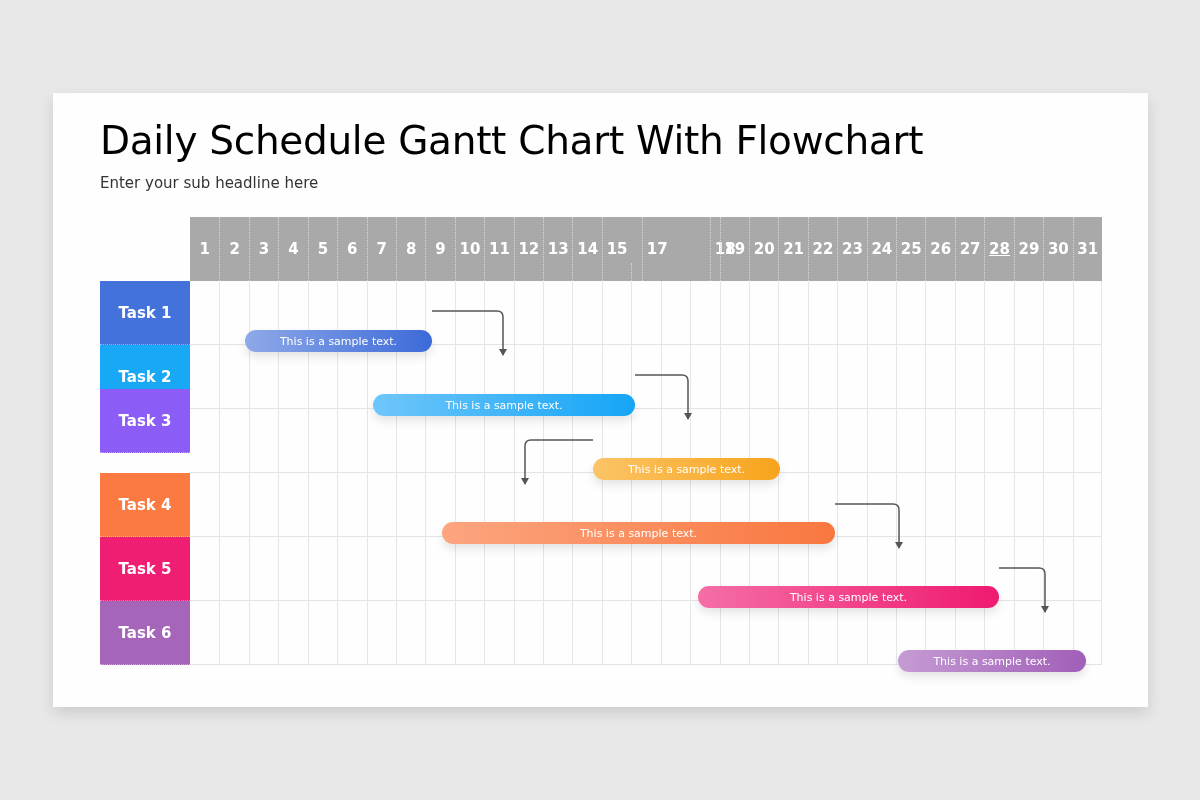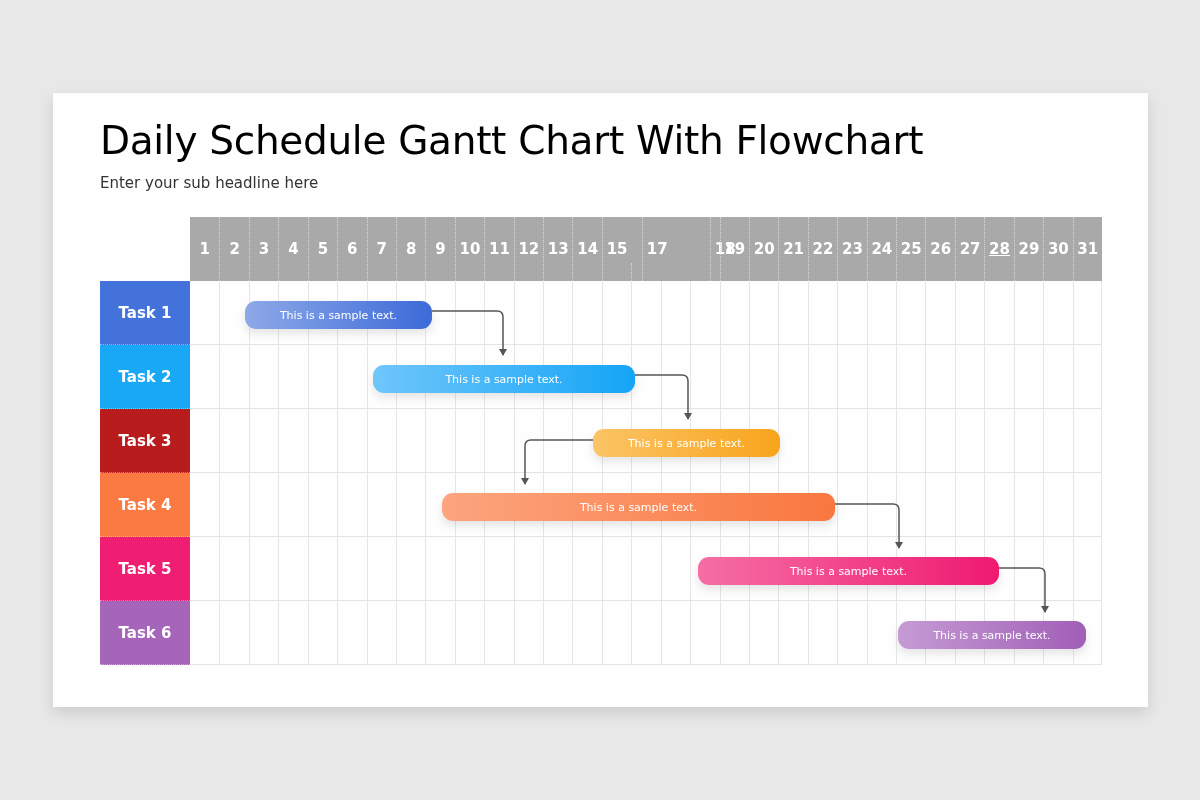--- a/index.html
+++ b/index.html
@@ -7,21 +7,21 @@
   .slide { position:absolute; left:53px; top:93px; width:1095px; height:614px; background:#fefefe; box-shadow:0 6px 14px rgba(0,0,0,0.12); }
   .title { position:absolute; left:100px; top:118px; font-size:39px; color:#000000; font-family:"DejaVu Sans", sans-serif; font-weight:normal; letter-spacing:-0.3px; white-space:nowrap; }
   .subtitle { position:absolute; left:100px; top:174px; font-size:15px; color:#333; font-family:"DejaVu Sans", sans-serif; white-space:nowrap; }
   .header { position:absolute; left:190px; top:217px; width:912px; height:64px; background:#a9a9a9; }
   .hcell { position:absolute; top:0; height:64px; display:flex; align-items:center; justify-content:center; color:#fff; font-weight:bold; font-size:15px; border-left:1px dotted #d8d8d8; box-sizing:border-box; font-family:"DejaVu Sans", sans-serif; }
   .hcell:first-child { border-left:none; }
   .grid { position:absolute; left:190px; top:281px; width:912px; height:384px; }
   .vline { position:absolute; top:0; width:1px; height:384px; background:#e6e6e6; }
   .hline { position:absolute; left:0; width:912px; height:1px; background:#e4e4e4; }
   .task { position:absolute; left:100px; width:90px; height:64px; display:flex; align-items:center; justify-content:center; color:#fff; font-weight:bold; font-size:15px; font-family:"DejaVu Sans", sans-serif; box-sizing:border-box; border-bottom:1px dotted rgba(255,255,255,0.45); }
-  .bar { position:absolute; height:28px; border-radius:11px; color:#fff; font-size:11px; display:flex; align-items:center; justify-content:center; box-shadow:0 5px 10px rgba(0,0,0,0.10); font-family:"DejaVu Sans", sans-serif; white-space:nowrap; }
+  .bar { position:absolute; height:22px; border-radius:11px; color:#fff; font-size:11px; display:flex; align-items:center; justify-content:center; box-shadow:0 5px 10px rgba(0,0,0,0.10); font-family:"DejaVu Sans", sans-serif; white-space:nowrap;margin-top:29px; }
   svg.conn { position:absolute; left:0; top:0; width:1200px; height:800px; pointer-events:none; }
 </style>
 </head>
 <body>
 
 <div class="slide"></div>
 <div class="title">Daily Schedule Gantt Chart With Flowchart</div>
 <div class="subtitle">Enter your sub headline here</div>
 
 <div class="header" id="header">
@@ -92,21 +92,21 @@
     <div class="hline" style="top: 63px;"></div>
     <div class="hline" style="top: 127px;"></div>
     <div class="hline" style="top: 191px;"></div>
     <div class="hline" style="top: 255px;"></div>
     <div class="hline" style="top: 319px;"></div>
     <div class="hline" style="top: 383px;"></div>
   </div>
 <div id="tasks">
     <div class="task" style="top: 281px; background: rgb(68, 114, 219); text-align: right;">Task 1</div>
     <div class="task" style="top: 345px; background: rgb(24, 168, 245);">Task 2</div>
-    <div class="task" style="top: 409px; background: #b91c1c;">Task 3</div>
+    <div class="task" style="top: 389px; background: #8b5cf6;">Task 3</div>
     <div class="task" style="top: 473px; background: rgb(250, 122, 66);">Task 4</div>
     <div class="task" style="top: 537px; background: rgb(240, 30, 114);">Task 5</div>
     <div class="task" style="top: 601px; background: rgb(165, 101, 185);">Task 6</div>
   </div>
 <div id="bars">
     <div class="bar" style="left: 245px; width: 187px; top: 301px; background: linear-gradient(90deg, rgb(142, 169, 232), rgb(60, 106, 216));">This is a sample text.</div>
     <div class="bar" style="left: 373px; width: 262px; top: 365px; background: linear-gradient(90deg, rgb(111, 198, 251), rgb(21, 165, 246));">This is a sample text.</div>
     <div class="bar" style="left: 593px; width: 187px; top: 429px; background: linear-gradient(90deg, rgb(251, 196, 102), rgb(248, 164, 28));">This is a sample text.</div>
     <div class="bar" style="left: 442px; width: 393px; top: 493px; background: linear-gradient(90deg, rgb(252, 165, 127), rgb(249, 119, 63));">This is a sample text.</div>
     <div class="bar" style="left: 698px; width: 301px; top: 557px; background: linear-gradient(90deg, rgb(245, 110, 165), rgb(239, 26, 112));">This is a sample text.</div>

